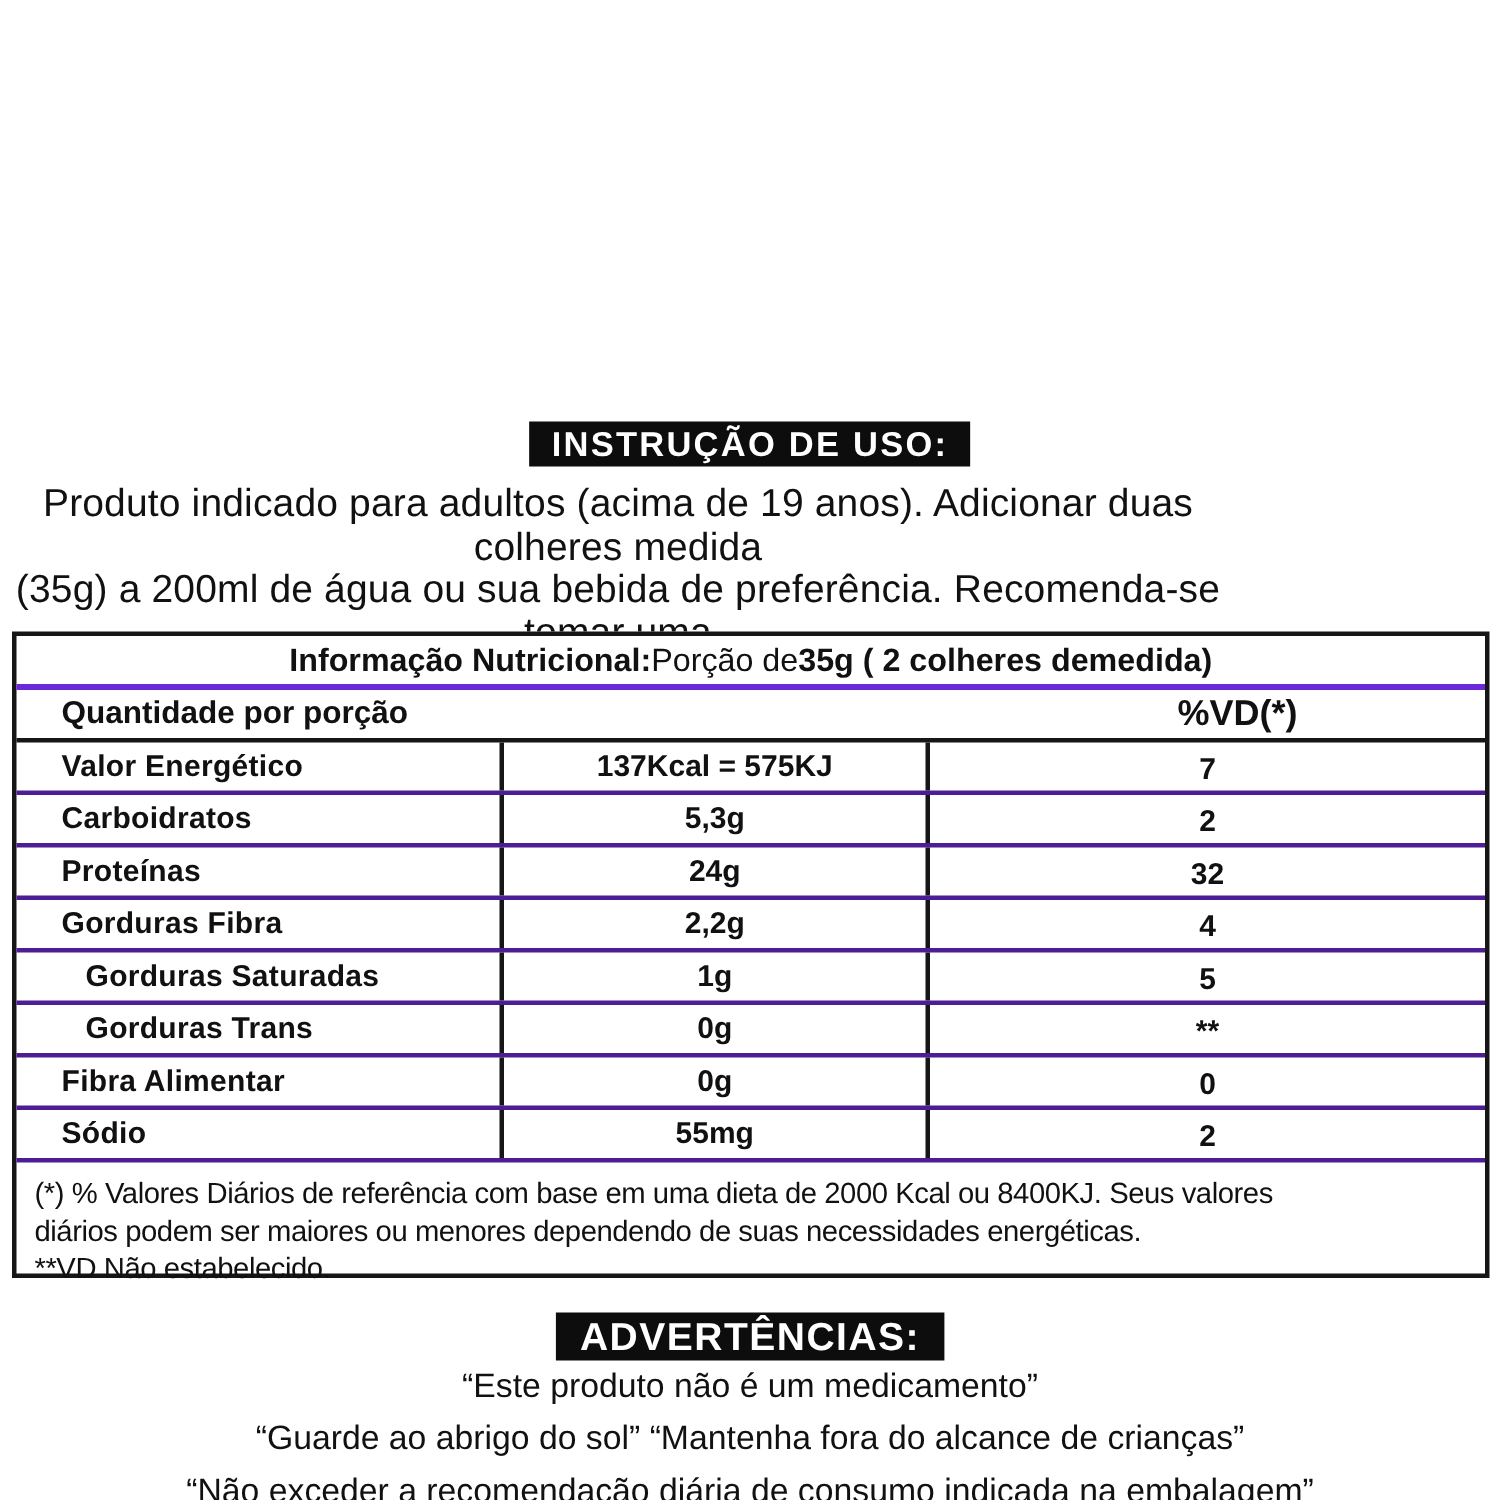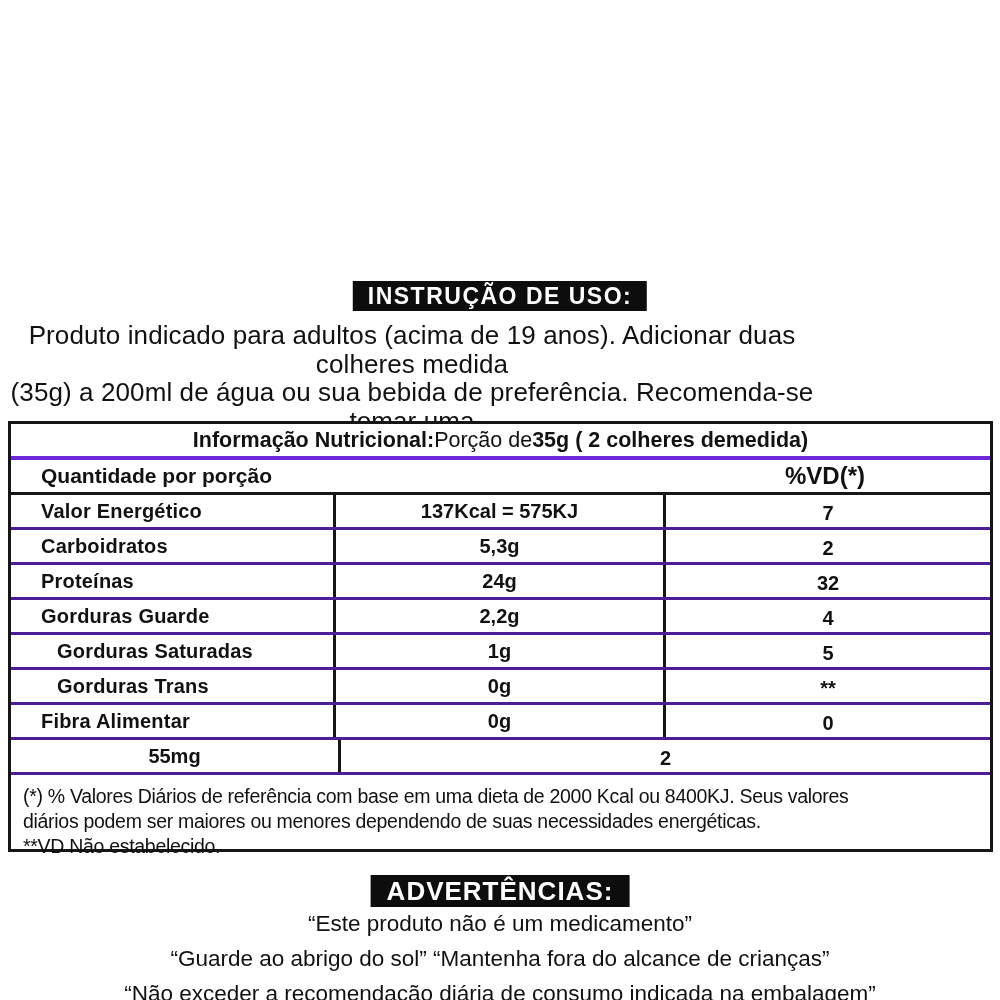--- a/index.html
+++ b/index.html
@@ -91,21 +91,21 @@
     width: 325px;
     border-right: 3px solid #161616;
     display: flex; align-items: center;
     padding-left: 30px;
     font-weight: 700;
     font-size: 20px;
     letter-spacing: 0.2px;
   }
   .trow .c1.indent { padding-left: 46px; }
   .trow .c2 {
-    width: 330px;
+    width: 284px;
     border-right: 3px solid #161616;
     display: flex; align-items: center; justify-content: center;
     font-weight: 700;
     font-size: 20px;
   }
   .trow .c3 {
     flex: 1;
     display: flex; align-items: center; justify-content: center;
     font-weight: 700;
     font-size: 20px;
@@ -164,21 +164,21 @@
     <div class="c3">2</div>
   </div>
 
   <div class="trow">
     <div class="c1">Proteínas</div>
     <div class="c2">24g</div>
     <div class="c3">32</div>
   </div>
 
   <div class="trow">
-    <div class="c1">Gorduras Guarde</div>
+    <div class="c1">Gorduras Fibra</div>
     <div class="c2">2,2g</div>
     <div class="c3">4</div>
   </div>
 
   <div class="trow">
     <div class="c1 indent">Gorduras Saturadas</div>
     <div class="c2">1g</div>
     <div class="c3">5</div>
   </div>
 
@@ -188,20 +188,21 @@
     <div class="c3">**</div>
   </div>
 
   <div class="trow">
     <div class="c1">Fibra Alimentar</div>
     <div class="c2">0g</div>
     <div class="c3">0</div>
   </div>
 
   <div class="trow">
+    <div class="c1">Sódio</div>
     <div class="c2">55mg</div>
     <div class="c3">2</div>
   </div>
 
   <div class="t-foot">
     <div>(*) % Valores Diários de referência com base em uma dieta de 2000 Kcal ou 8400KJ. Seus valores</div>
     <div>diários podem ser maiores ou menores dependendo de suas necessidades energéticas.</div>
     <div>**VD Não estabelecido.</div>
   </div>
 

